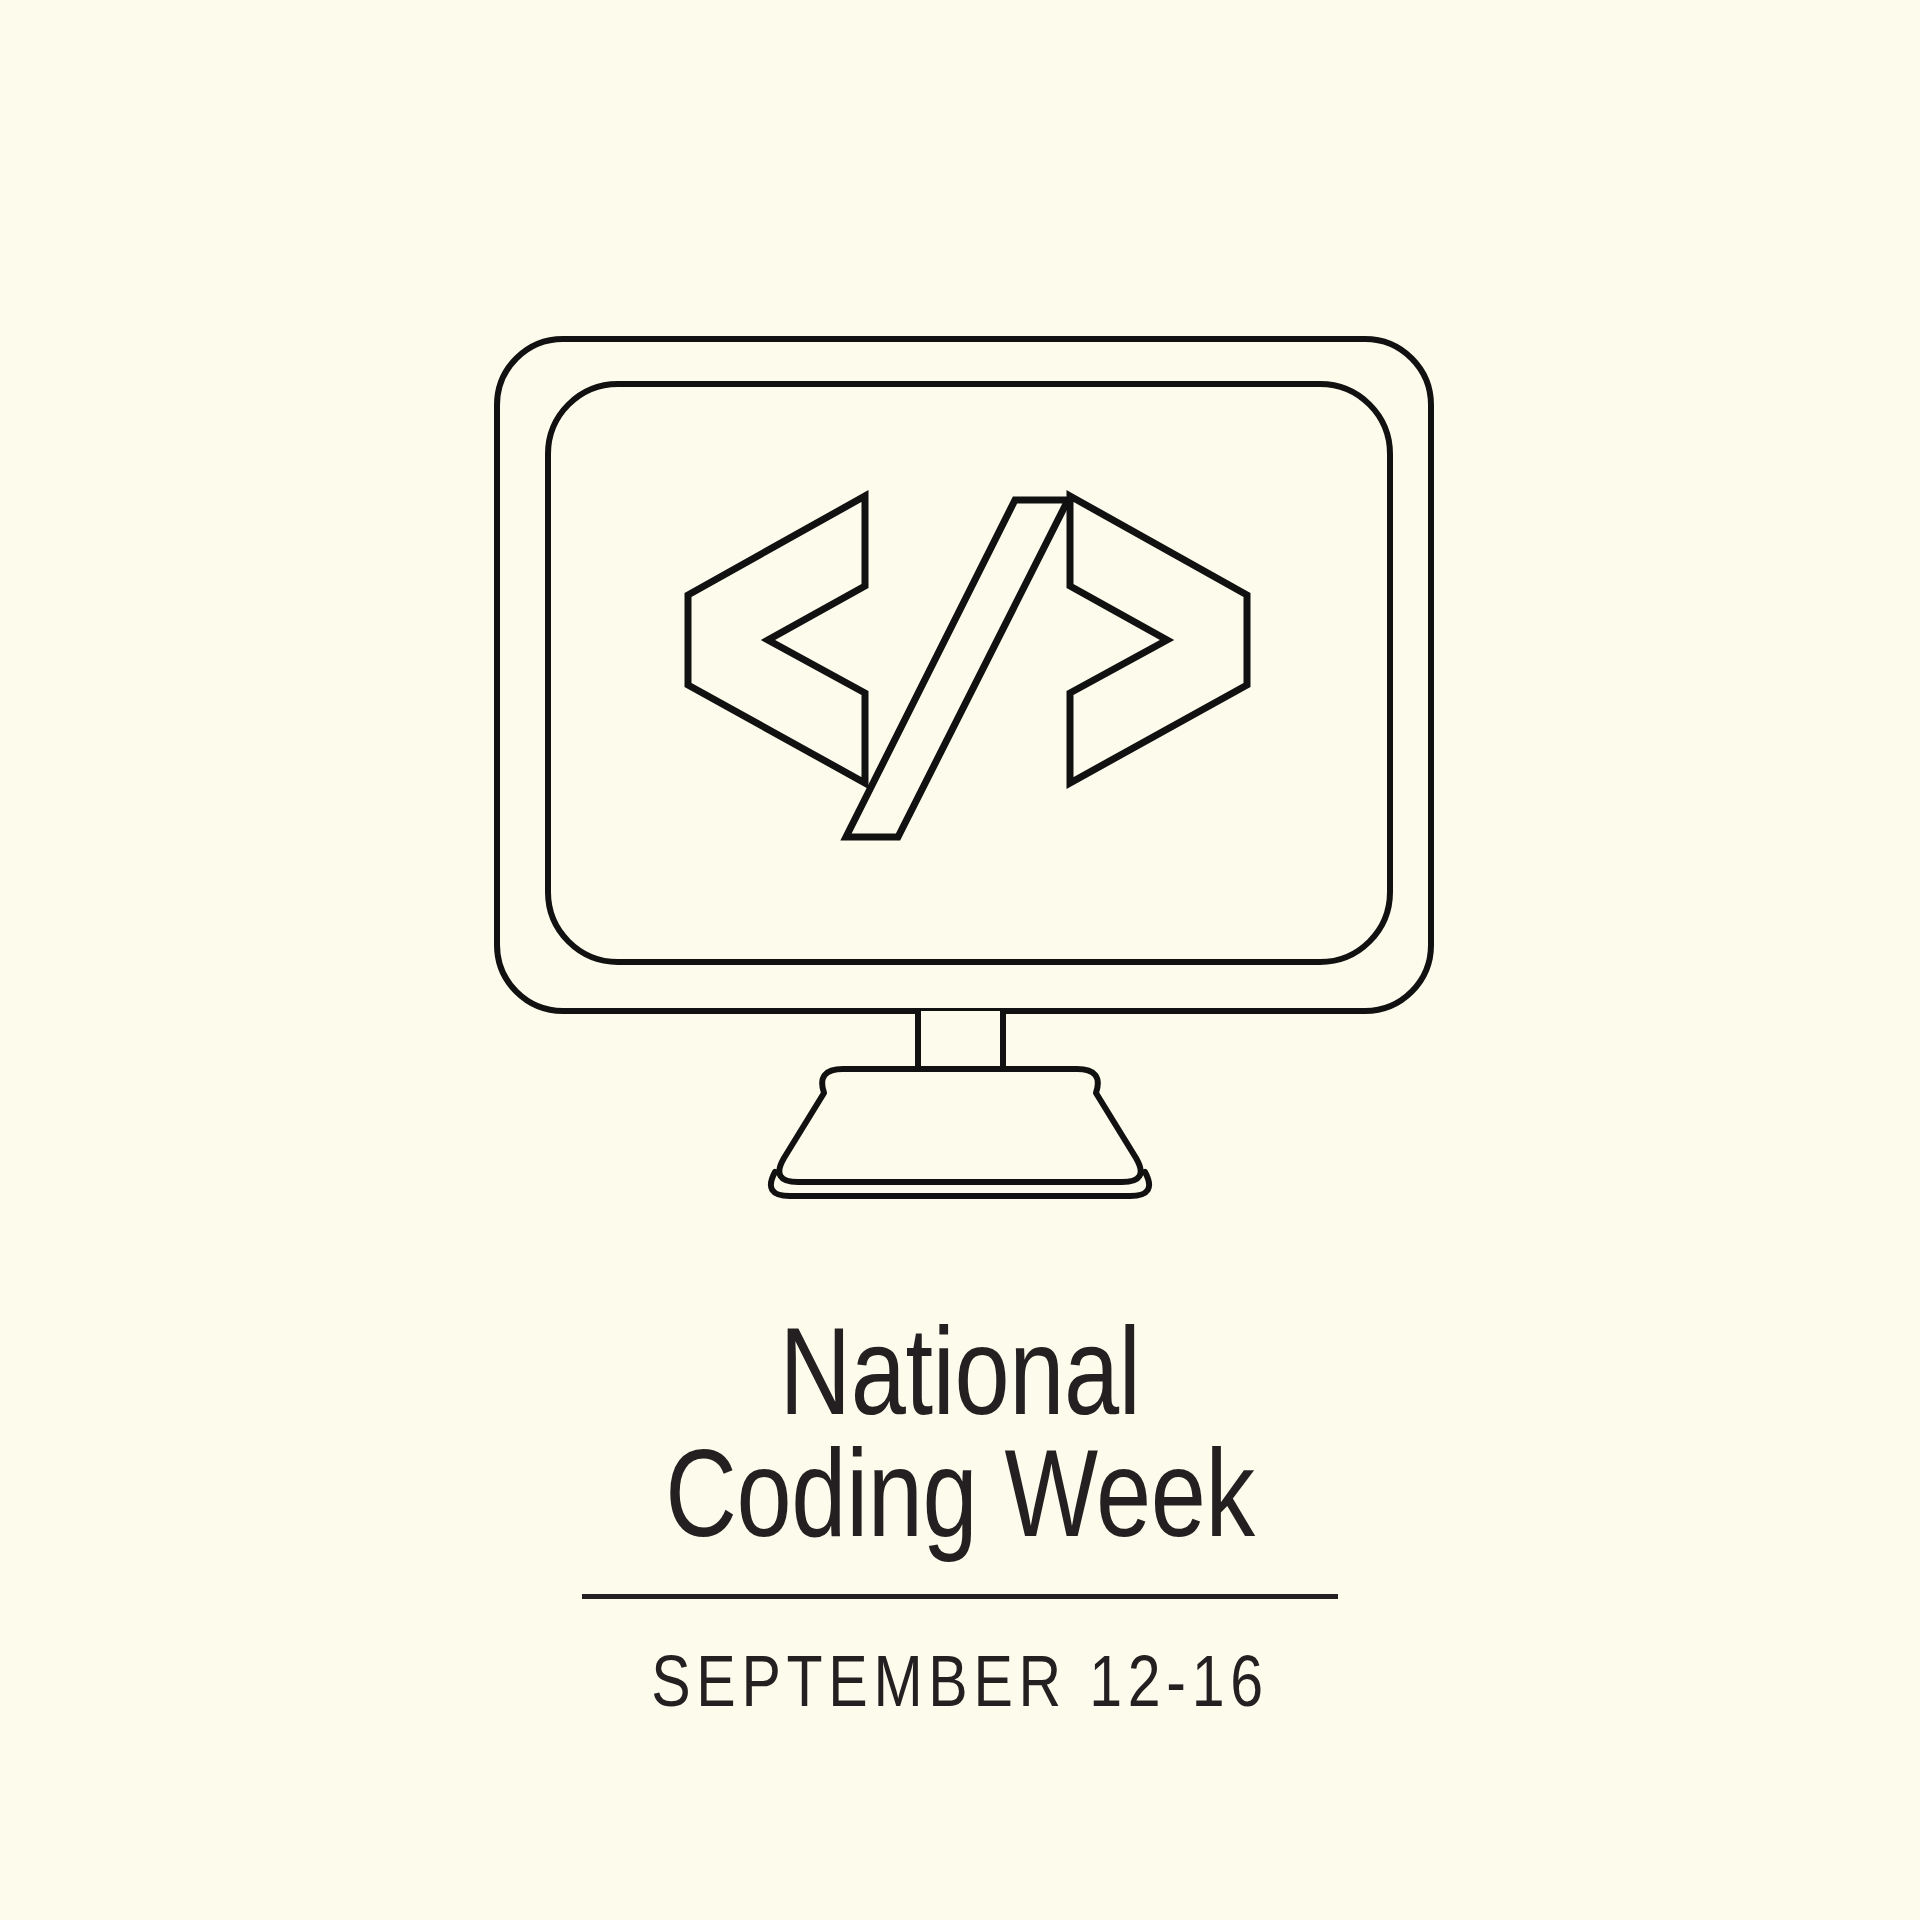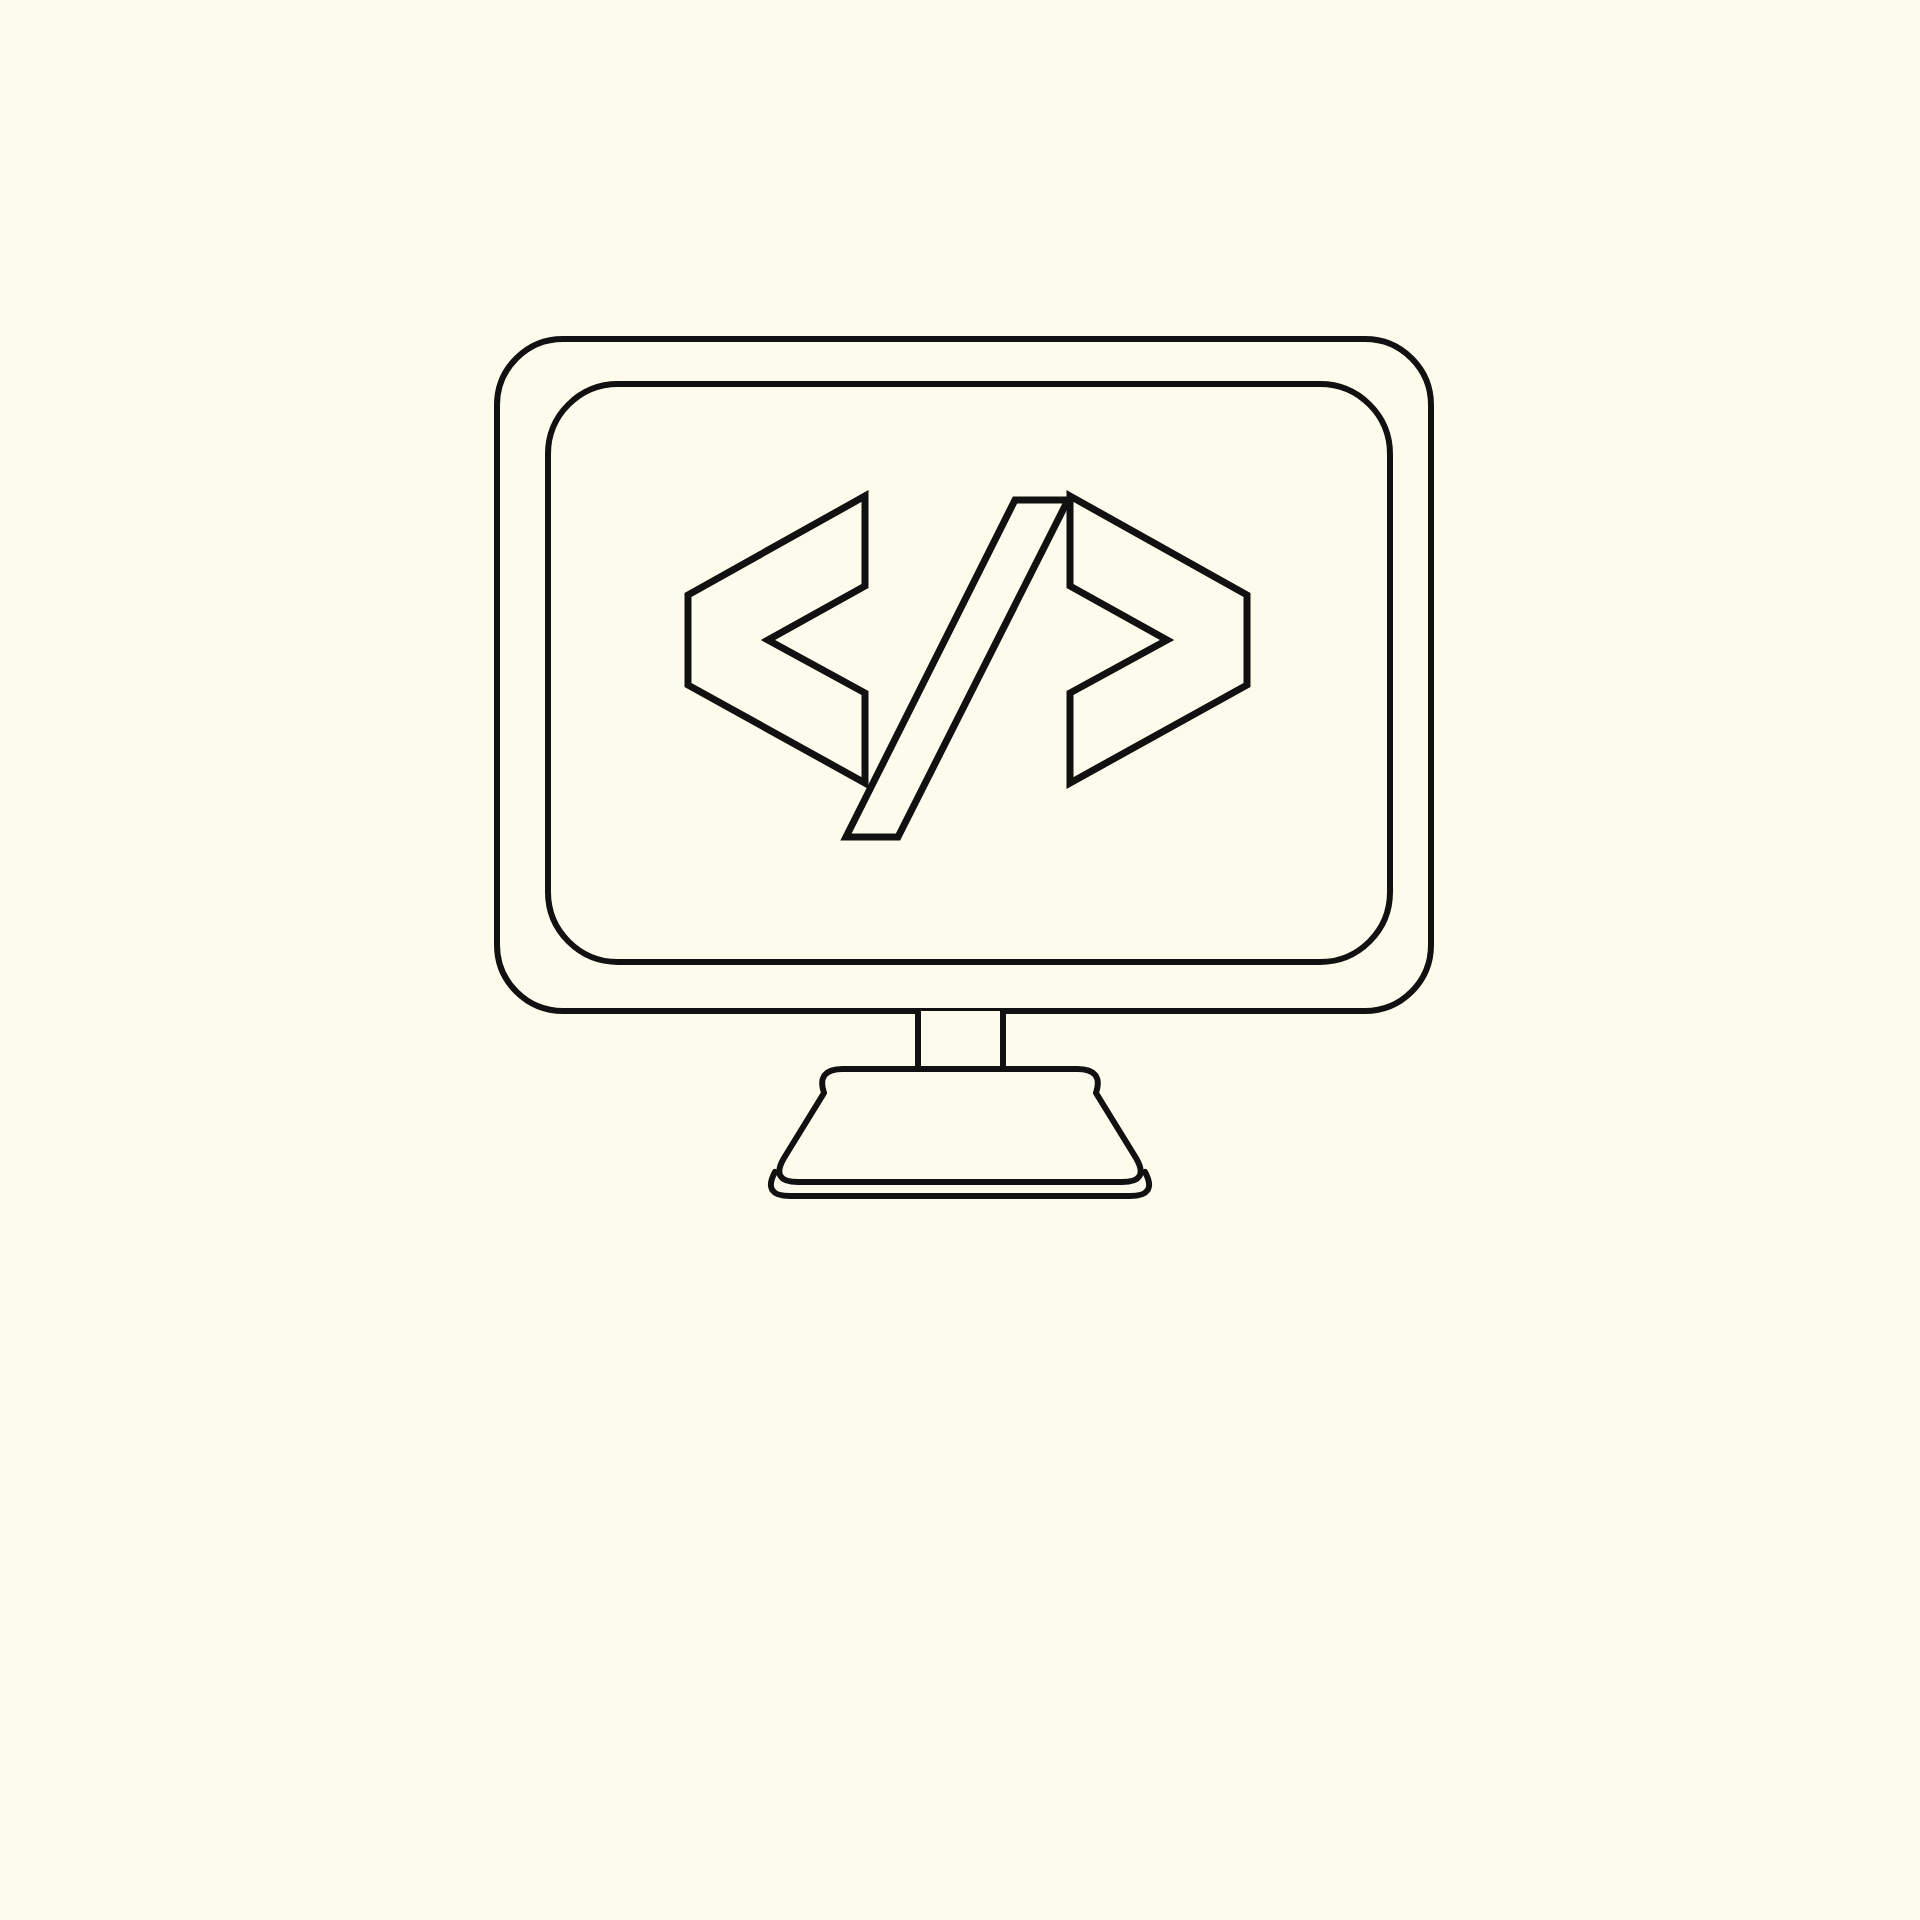--- a/index.html
+++ b/index.html
@@ -121,14 +121,27 @@
 
       <polygon points="688,595 865,496 865,586 768,640 865,693 865,783 688,685"></polygon>
 
       <polygon points="1015,500 1068,500 898,837 846,837"></polygon>
 
       <polygon points="1070,496 1247,595 1247,685 1070,783 1070,693 1167,640 1070,586"></polygon>
     </g>
 
   </svg>
 
+  <div class="text-block">
+
+    <div class="title-line">National</div>
+
+    <div class="title-line">Coding Week</div>
+
+    <div id="divider-wrap">
+      <div id="divider"></div>
+    </div>
+
+    <div class="subtitle">SEPTEMBER 12-16</div>
+
+  </div>
 
 </div>
 
 </body></html>

